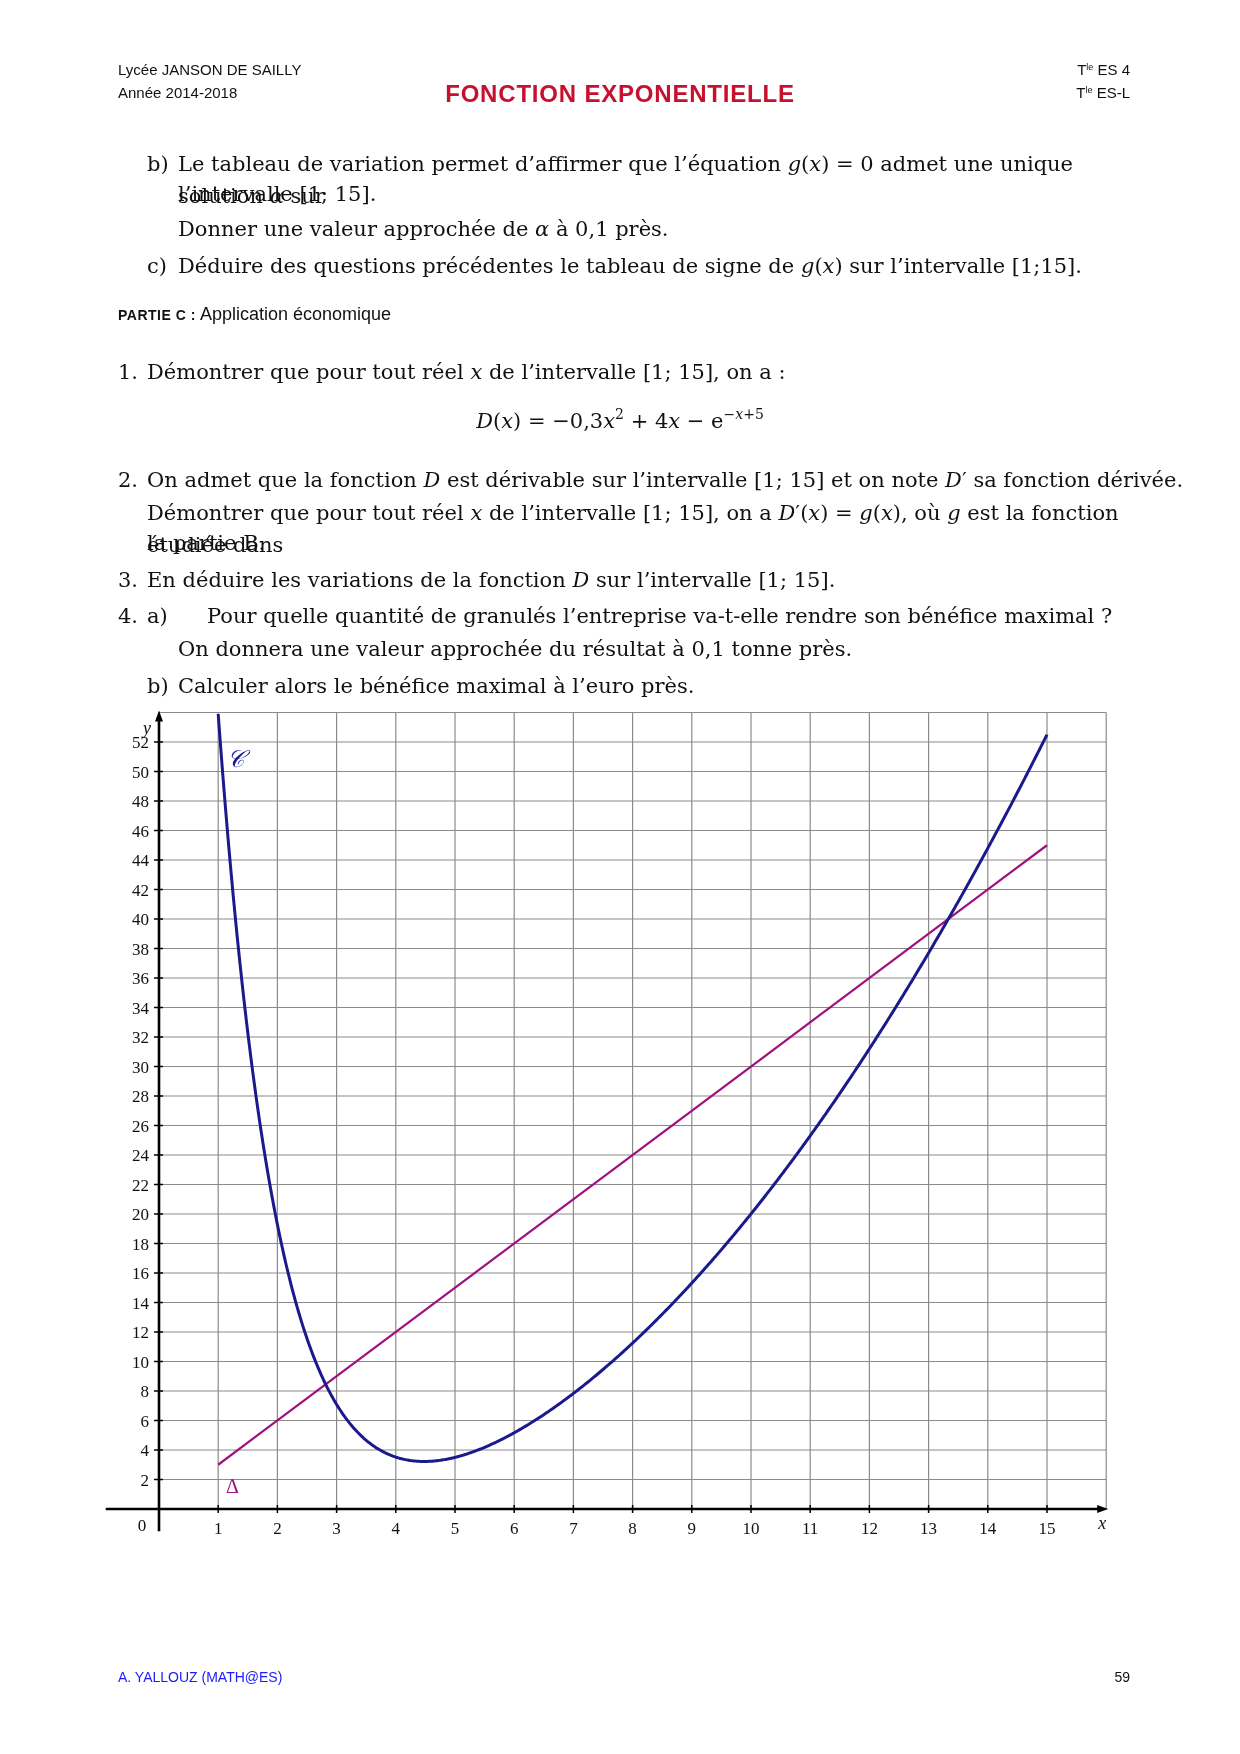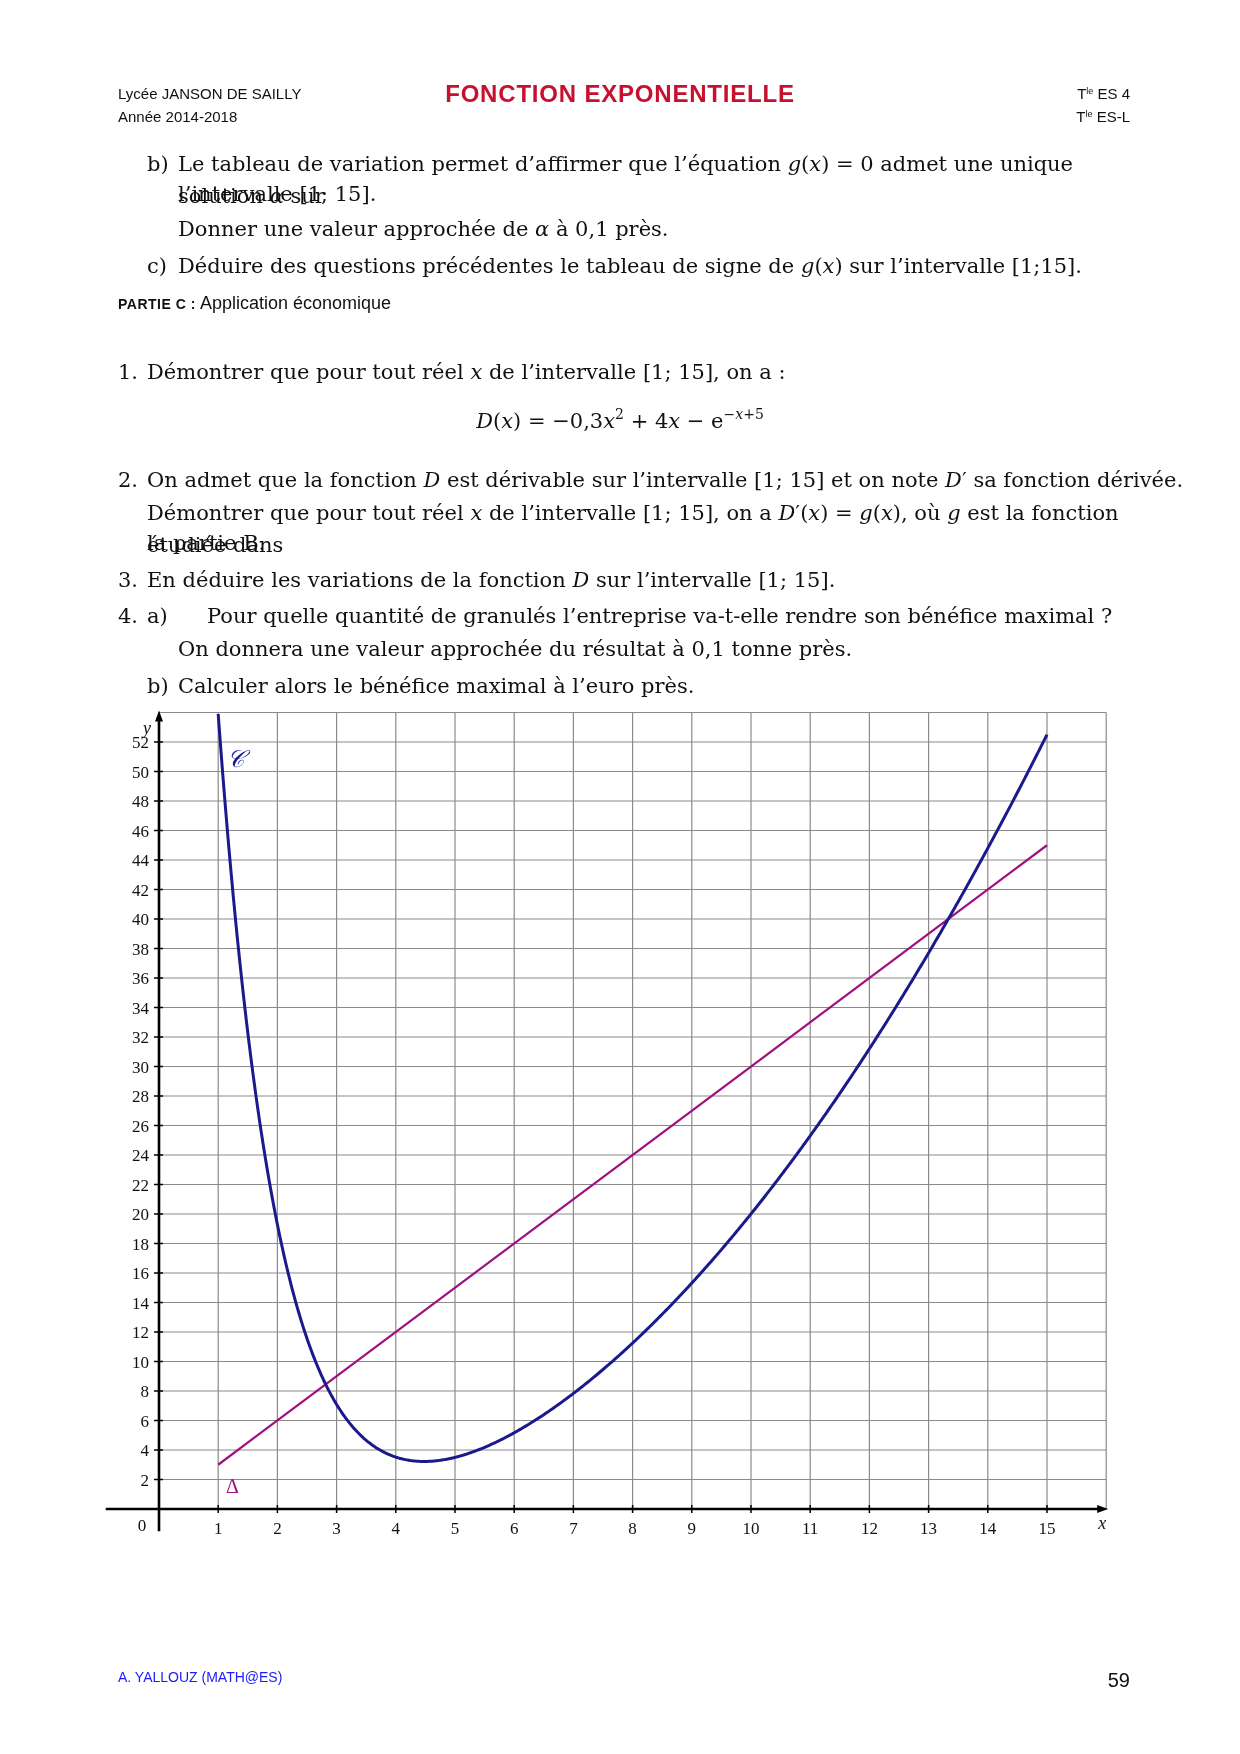--- a/index.html
+++ b/index.html
@@ -1,47 +1,47 @@
 <!DOCTYPE html>
 <html><head>
 <meta charset="utf-8">
 <style>
   html, body { margin: 0; padding: 0; background: #ffffff; }
   body { width: 1240px; height: 1754px; position: relative; overflow: hidden;
          font-family: "DejaVu Serif", "Liberation Serif", serif; color: #111; }
   .sans { font-family: "Liberation Sans", "DejaVu Sans", sans-serif; }
   .abs { position: absolute; }
-  .hdr { font-size: 15px; line-height: 20px; margin-top: 24px; }
+  .hdr { font-size: 15px; line-height: 20px; }
   .title { font-size: 24px; font-weight: bold; color: #c8102e; letter-spacing: 0.8px; }
   .txt { font-size: 21px; line-height: 32px; }
   .it { font-style: italic; }
   .section { font-size: 18px; }
   .section b { font-size: 14px; letter-spacing: 0.5px; }
   .footer-left { font-size: 14px; color: #1a1aff; }
-  .footer-right { font-size: 20px; color: #111; }
+  .footer-right { font-size: 14px; color: #111; }
   sup { font-size: 14px; vertical-align: 9px; line-height: 0; }
   svg text { font-family: "Liberation Serif", "DejaVu Serif", serif; }
 </style>
 </head>
 <body>
 
 <div class="abs sans hdr" style="left:118px; top:60px;">Lycée JANSON DE SAILLY</div>
 <div class="abs sans hdr" style="left:118px; top:83px;">Année 2014-2018</div>
 <div class="abs sans title" style="left:0; width:1240px; text-align:center; top:80px;">FONCTION EXPONENTIELLE</div>
 <div class="abs sans hdr" style="right:110px; top:60px; text-align:right;">T<sup style="font-size:9px;vertical-align:5px;">le</sup> ES 4</div>
 <div class="abs sans hdr" style="right:110px; top:83px; text-align:right;">T<sup style="font-size:9px;vertical-align:5px;">le</sup> ES-L</div>
 
 <div class="abs txt" style="left:147px; top:148px;">b)</div>
 <div class="abs txt" style="left:178px; top:148px; width:955px;">Le tableau de variation permet d’affirmer que l’équation <span class="it">g</span>(<span class="it">x</span>) = 0 admet une unique solution <span class="it">α</span> sur</div>
 <div class="abs txt" style="left:178px; top:178px;">l’intervalle [1; 15].</div>
 <div class="abs txt" style="left:178px; top:213px;">Donner une valeur approchée de <span class="it">α</span> à 0,1 près.</div>
 <div class="abs txt" style="left:147px; top:250px;">c)</div>
 <div class="abs txt" style="left:178px; top:250px;">Déduire des questions précédentes le tableau de signe de <span class="it">g</span>(<span class="it">x</span>) sur l’intervalle [1;15].</div>
 
-<div class="abs sans section" style="left:118px; top:293px;">
+<div class="abs sans section" style="left:118px; top:304px;">
   <b>PARTIE C :</b>
   <span>Application économique</span>
 </div>
 
 <div class="abs txt" style="left:118px; top:356px;">1.</div>
 <div class="abs txt" style="left:147px; top:356px;">Démontrer que pour tout réel <span class="it">x</span> de l’intervalle [1; 15], on a :</div>
 <div class="abs txt" style="left:0; width:1240px; text-align:center; top:405px;">
   <span class="it">D</span>(<span class="it">x</span>) = −0,3<span class="it">x</span><sup>2</sup> + 4<span class="it">x</span> − e<sup>−<span class="it">x</span>+5</sup>
 </div>
 

